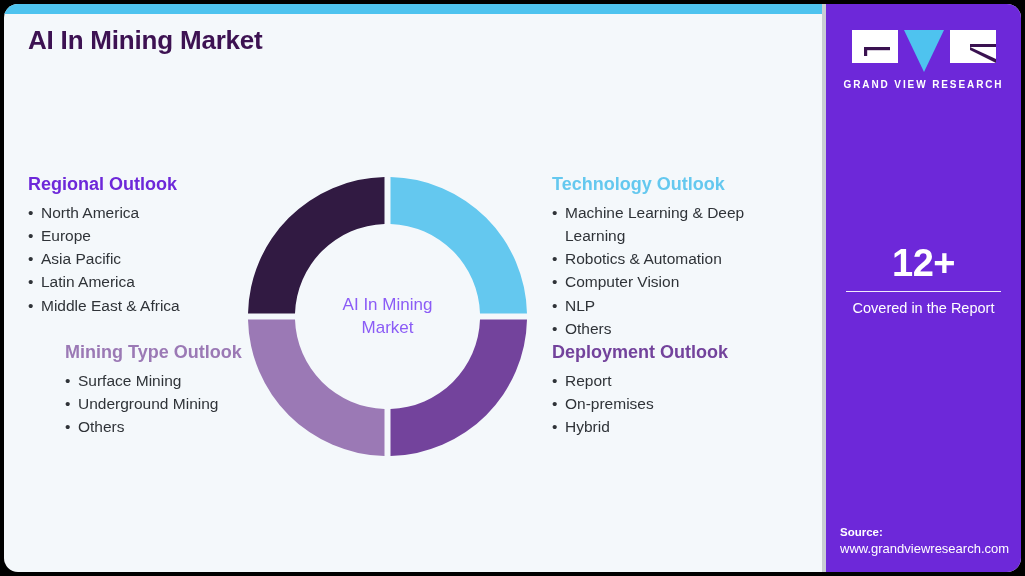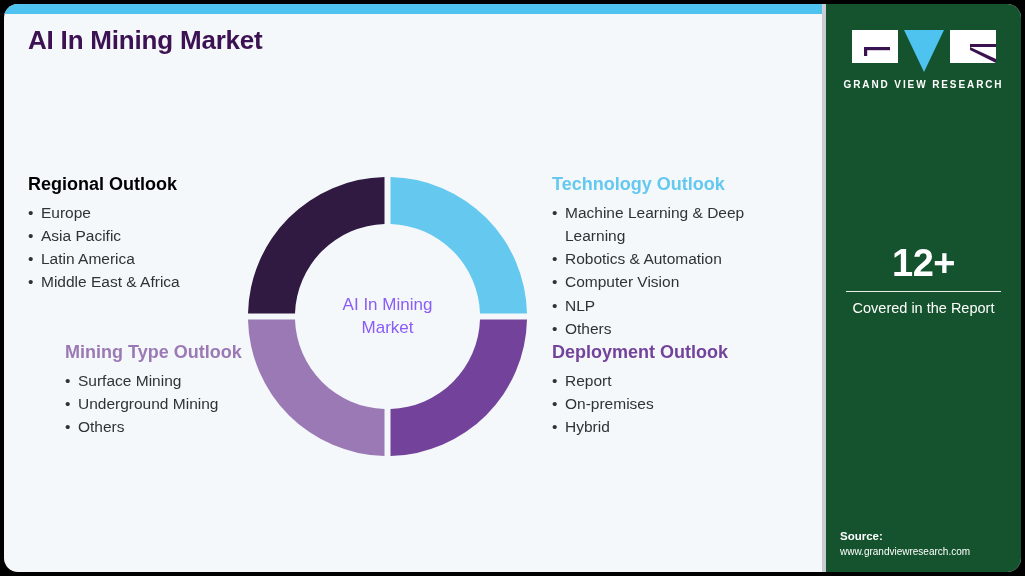--- a/index.html
+++ b/index.html
@@ -131,21 +131,21 @@
     text-align: center;
   }
 
   
   .sidebar {
     position: absolute;
     right: 0;
     top: 0;
     width: 195px;
     height: 568px;
-    background: #14532d;
+    background: #6d28d9;
     color: #ffffff;
   }
   .sidebar-divider {
     position: absolute;
     right: 195px;
     top: 0;
     width: 4px;
     height: 568px;
     background: #c9ccd3;
   }
@@ -209,40 +209,41 @@
     right: 10px;
     bottom: 14px;
   }
   .source-label {
     font-size: 11.5px;
     font-weight: bold;
     color: #ffffff;
     line-height: 1.35;
   }
   .source-url {
-    font-size: 10px;
+    font-size: 13px;
     color: #ffffff;
     line-height: 1.35;
   }
 </style>
 </head>
 <body>
 
 <div id="canvas">
   <div class="card">
 
     <div class="top-accent"></div>
 
     <div class="header">
       <div class="title">AI In Mining Market</div>
     </div>
 
     <div class="outlook" id="outlook-regional">
-      <h3 style="color:#000000;">Regional Outlook</h3>
+      <h3 style="color:#6d28d9;">Regional Outlook</h3>
       <ul>
+        <li>North America</li>
         <li>Europe</li>
         <li>Asia Pacific</li>
         <li>Latin America</li>
         <li>Middle East &amp; Africa</li>
       </ul>
     </div>
 
     <div class="outlook" id="outlook-mining">
       <h3 style="color:#9b79b5;">Mining Type Outlook</h3>
       <ul>

